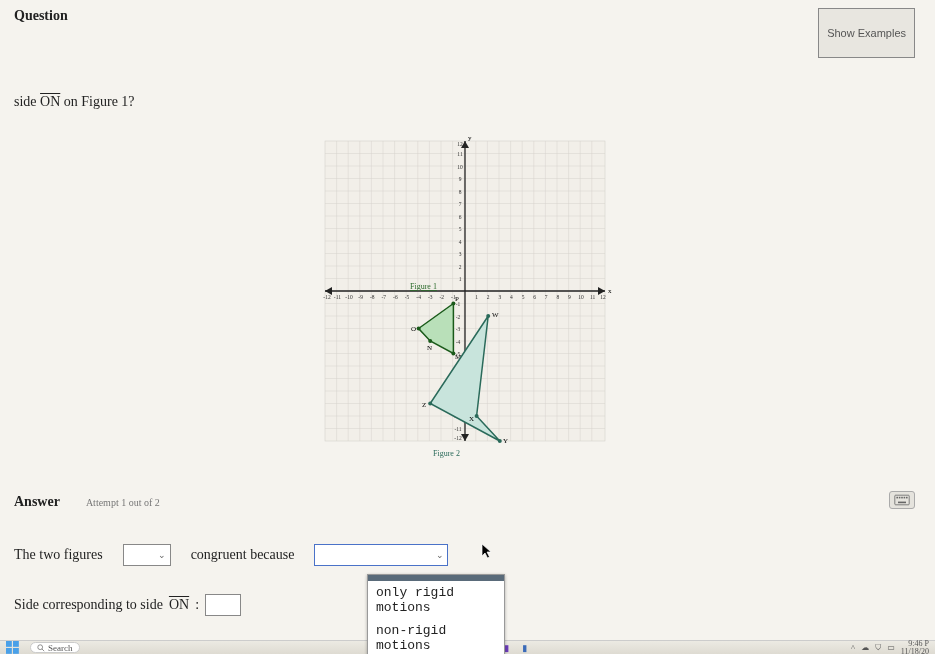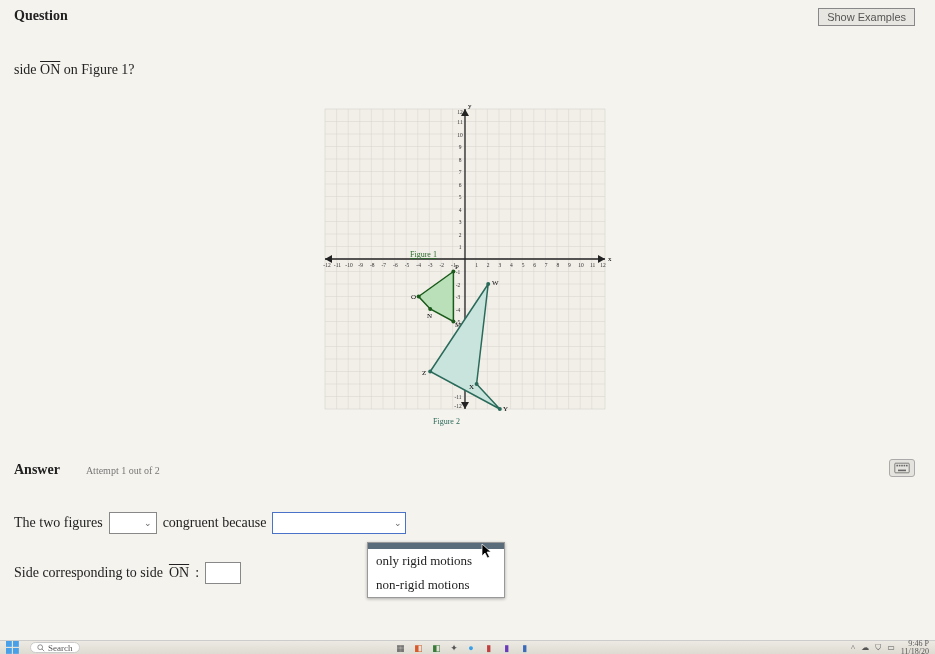--- a/index.html
+++ b/index.html
@@ -21,21 +21,21 @@
   align-items: flex-start;
   gap: 20px;
 }
 .question-label {
   font-size: 14px;
   font-weight: bold;
 }
 .show-examples {
   font-size: 11px;
   border: 1px solid #888;
-  padding: 2px 8px;
+  padding: 18px 8px;
   background: #e8e6e0;
   color: #555;
   cursor: pointer;
 }
 .prompt {
   font-size: 14px;
   margin-top: 14px;
   line-height: 1.4;
 }
 .overline {
@@ -72,21 +72,21 @@
   justify-content: center;
   cursor: pointer;
 }
 .keyboard-btn svg { width: 16px; height: 12px; }
 .sentence-row {
   margin-top: 34px;
   font-size: 14px;
   display: flex;
   align-items: center;
   flex-wrap: wrap;
-  gap: 6px;
+  gap: 20px;
   position: relative;
 }
 .dropdown {
   border: 1px solid #888;
   background: #fff;
   height: 22px;
   padding: 0 18px 0 6px;
   font-size: 12px;
   position: relative;
   display: inline-flex;
@@ -114,20 +114,21 @@
   z-index: 5;
 }
 .dropdown-open .hdr {
   height: 6px;
   background: #5a6b7a;
 }
 .dropdown-open .opt {
   font-size: 13px;
   padding: 4px 8px;
   cursor: pointer;
+  font-family: Liberation Mono, monospace;
 }
 .side-row {
   margin-top: 28px;
   font-size: 14px;
   display: flex;
   align-items: center;
   gap: 6px;
 }
 .input-box {
   width: 36px;

